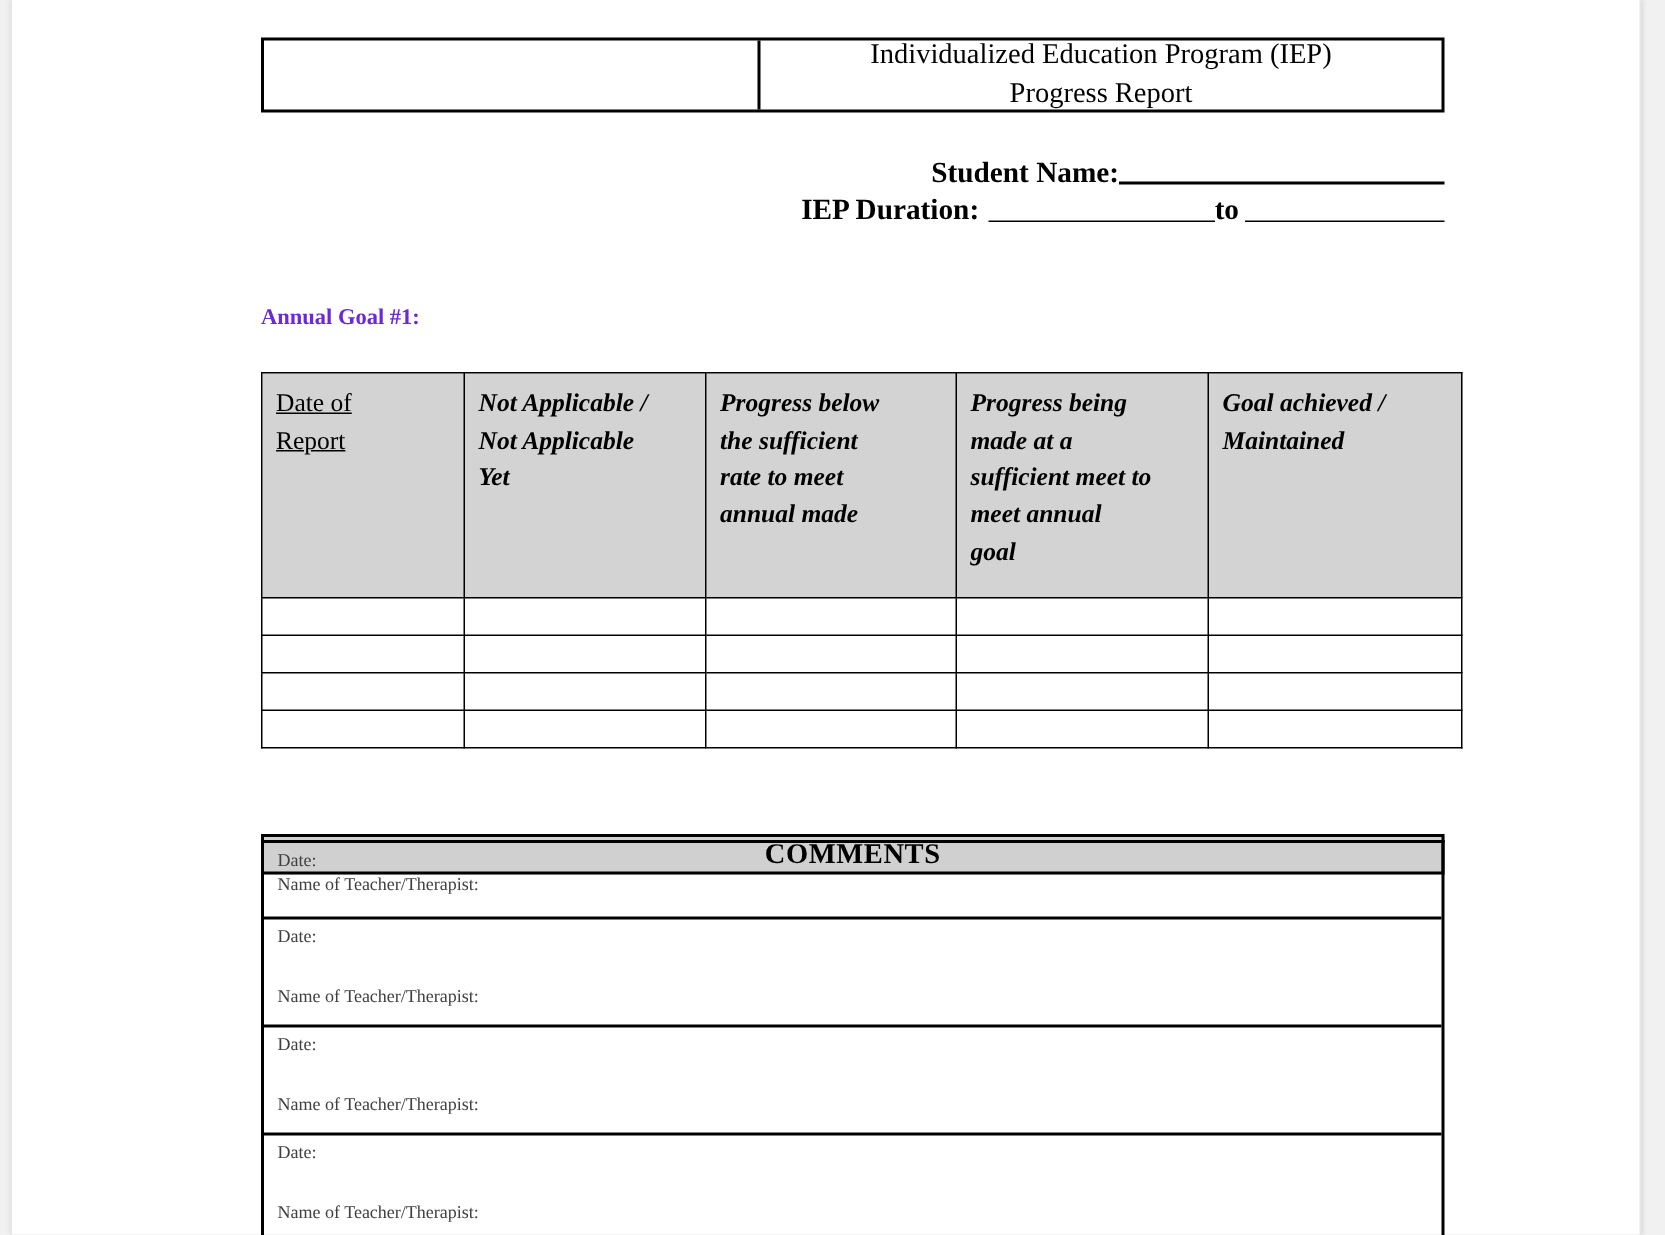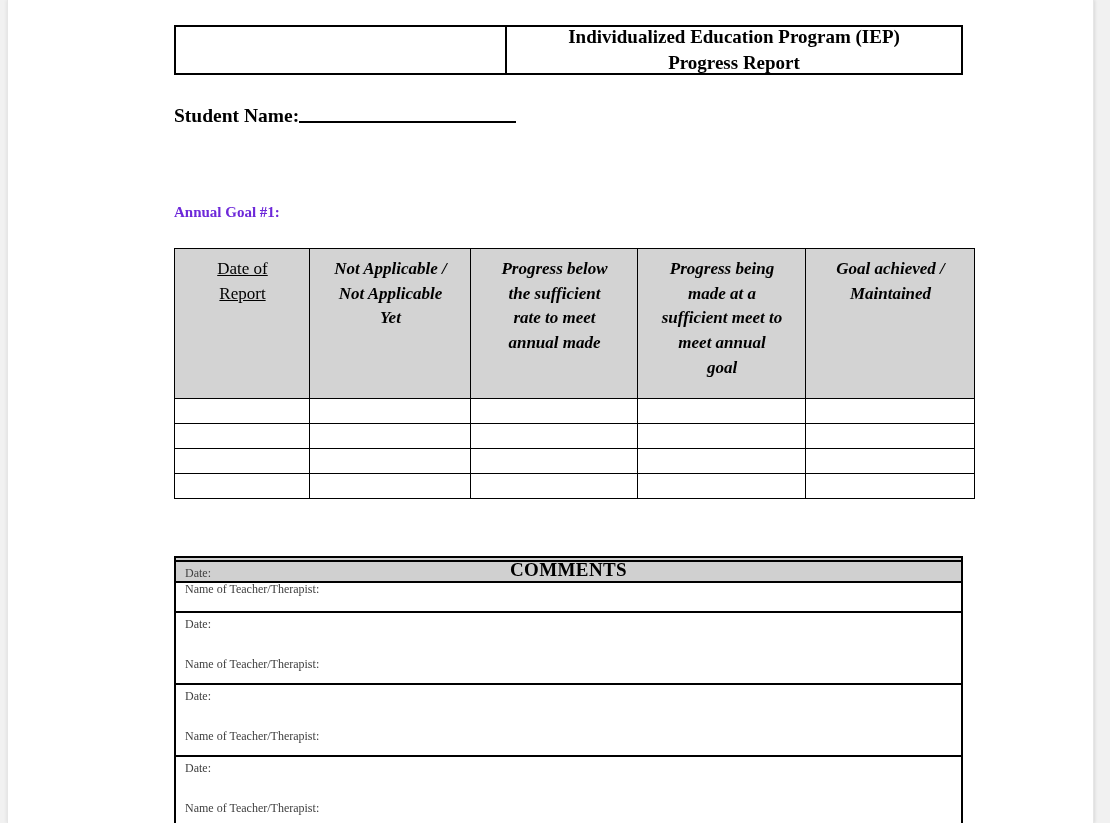--- a/index.html
+++ b/index.html
@@ -47,41 +47,42 @@
     width: 331px;
     border-right: 2px solid #000;
     box-sizing: border-box;
   }
   .header-right {
     flex: 1;
     display: flex;
     flex-direction: column;
     align-items: center;
     justify-content: center;
-    font-weight: bold;
+    font-weight: normal;
     font-size: 19px;
     line-height: 1.36;
     color: #000;
   }
 
   
   .form-block {
     position: absolute;
     left: 0;
     top: 102px;
     width: 789px;
     font-weight: bold;
     font-size: 19.5px;
     color: #000;
   }
   .form-line {
     height: 25px;
     display: flex;
     align-items: flex-end;
     white-space: nowrap;
+    justify-content: flex-end;
   }
   .rule {
     display: inline-block;
     border-bottom: 2.5px solid #000;
     height: 1px;
     margin-bottom: 4px;
   }
   .rule.thin {
     border-bottom-width: 1.6px;
   }
@@ -110,21 +111,21 @@
   }
   .progress-table td, .progress-table th {
     border: 1.5px solid #000;
     padding: 0;
     vertical-align: top;
   }
   .progress-table thead th {
     background: #d3d3d3;
     height: 137px;
     padding: 8px 8px 4px 9px;
-    text-align: center;
+    text-align: left;
     font-style: italic;
     font-weight: bold;
     font-size: 17px;
     line-height: 1.45;
     color: #000;
     vertical-align: top;
   }
   .progress-table thead th.plain {
     font-style: normal;
     font-weight: normal;
@@ -197,20 +198,28 @@
       <div class="header-right">
         <div>Individualized Education Program (IEP)</div>
         <div>Progress Report</div>
       </div>
     </div>
 
     <div class="form-block">
       <div class="form-line">
         <span>Student Name:</span>
         <span class="rule" style="width:217px;"></span>
+      </div>
+      <div class="form-line">
+        <span>IEP Duration:</span>
+        <span class="gap" style="width:6px;"></span>
+        <span class="rule thin" style="width:151px;"></span>
+        <span>to</span>
+        <span class="gap" style="width:4px;"></span>
+        <span class="rule thin" style="width:133px;"></span>
       </div>
     </div>
 
     <div class="annual-goal">Annual Goal #1:</div>
 
     <table class="progress-table">
       <colgroup>
         <col class="col-a">
           <col class="col-b">
           <col class="col-c">

